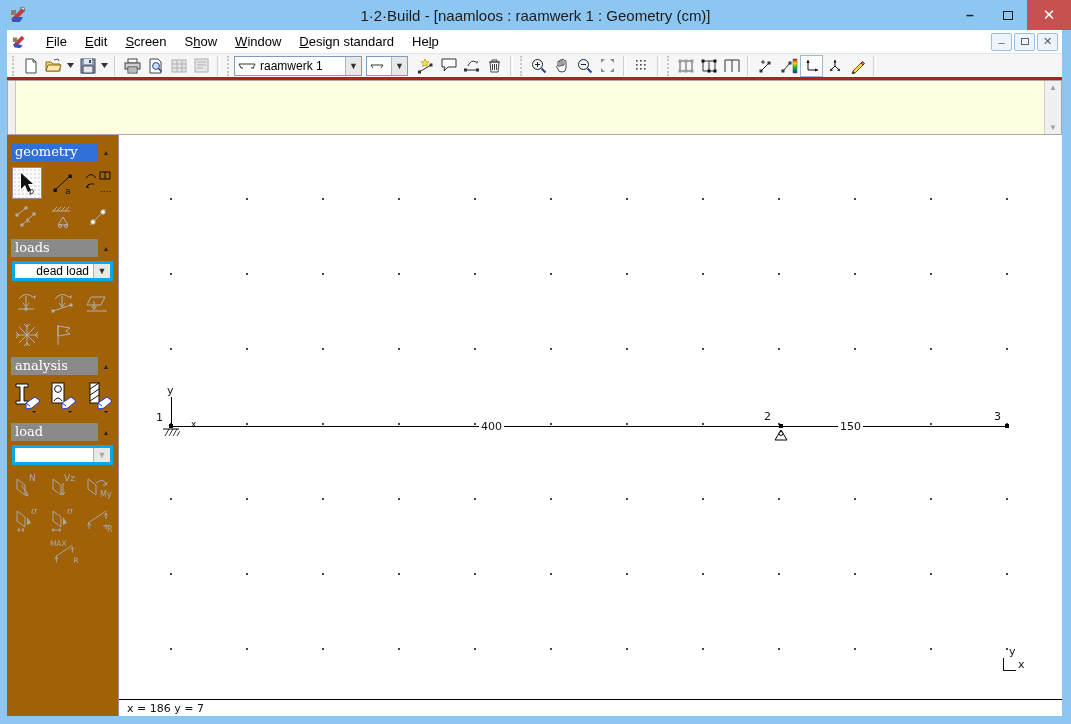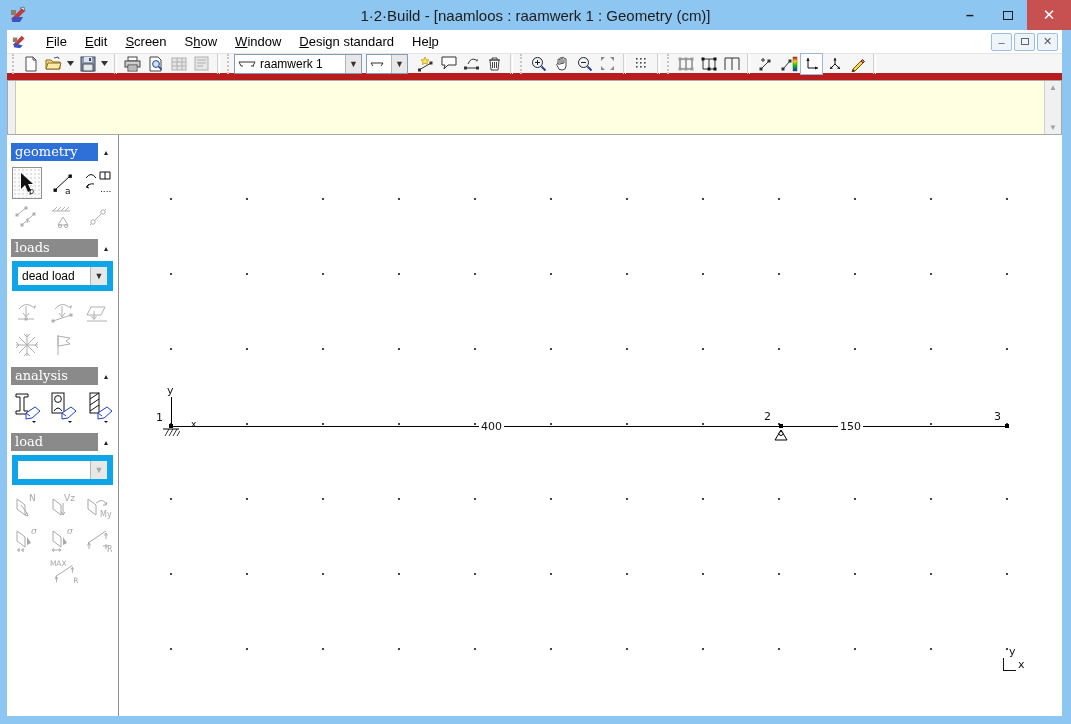--- a/index.html
+++ b/index.html
@@ -26,55 +26,55 @@
   .menu-logo { width:18px; height:16px; margin:0 8px 0 4px; }
   .menu-item { padding:2px 9px; color:#000; }
   .menu-item .u { text-decoration:underline; }
   .mdi-controls { margin-left:auto; display:flex; gap:2px; margin-right:4px; }
   .mdi-btn { width:21px; height:18px; background:#eef4fb; border:1px solid #9abfdf; border-radius:2px;
              display:flex; align-items:center; justify-content:center; font-size:11px; color:#555; }
   .mdi-restore { width:8px; height:7px; border:1px solid #666; position:relative; background:#eef4fb; }
   .mdi-restore:before { content:""; position:absolute; left:2px; top:-3px; width:8px; height:7px; border:1px solid #666; z-index:-1; }
 
   
-  .toolbar { height:26px; background:#f6f6f6; border-bottom:7px solid #b91c1c; display:flex; align-items:center; padding-left:2px; }
+  .toolbar { height:26px; background:#f6f6f6; border-bottom:3px solid #b91c1c; display:flex; align-items:center; padding-left:2px; }
   .tb-sep { width:3px; height:20px; border-left:1px solid #d0d0d0; border-right:1px solid #fff; margin:0 4px; }
   .grip { width:4px; height:20px; border-left:2px dotted #c6c6c6; margin:0 3px; }
   .tb { width:23px; height:22px; border:none; background:transparent; display:flex; align-items:center; justify-content:center; padding:0; }
   .tb.pressed { background:#fdfdfd; border:1px solid #9ab8d8; }
   .tb svg { display:block; }
   .combo { height:20px; background:#fff; border:1px solid #7f9db9; display:flex; align-items:center; font-size:12px; }
   .combo .val { padding:0 4px; white-space:nowrap; }
   .combo .drop { width:16px; height:100%; background:#e8e8e8; border-left:1px solid #b5b5b5; display:flex; align-items:center; justify-content:center; font-size:9px; color:#333; }
   .frame-combo { width:128px; }
   .mini-combo { width:42px; margin-left:4px; }
 
   
   .msgbar { height:55px; display:flex; border:1px solid #a9a9a9; margin:0; background:#f0f0f0; }
   .msg-gutter { width:8px; background:#f0f0f0; border-right:1px solid #c8c8c8; }
   .msg-area { flex:1; background:#ffffe1; }
   .msg-scroll { width:17px; background:#f0f0f0; border-left:1px solid #d0d0d0; display:flex; flex-direction:column; justify-content:space-between; align-items:center; padding:2px 0; }
   .scroll-arrow { font-size:8px; color:#a0a0a0; }
 
   
   .content { flex:1; display:flex; min-height:0; }
-  .sidebar { width:112px; background:#ffffff; border-right:1px solid #909090; padding:6px 3px 0 3px; overflow:hidden; }
+  .sidebar { width:112px; background:#a16207; border-right:1px solid #909090; padding:6px 3px 0 3px; overflow:hidden; }
 
   .panel-header { display:flex; align-items:center; margin:2px 1px 4px 1px; }
   .ph-label { flex:1; height:18px; color:#fff; font-family:"DejaVu Serif", serif; font-size:13px; padding:0 4px; line-height:18px; }
   .ph-label.active { background:#2e6fd8; }
   .ph-label.idle { background:#8a8a8a; }
   .ph-collapse { width:16px; text-align:center; font-size:8px; color:#222; }
 
   .icon-row { display:flex; align-items:center; gap:6px; padding:2px 2px; }
   .sb-btn { width:32px; height:32px; display:flex; align-items:center; justify-content:center; background:transparent; border:none; padding:0; }
   .sb-btn.small { width:30px; height:28px; }
   .sb-btn.pressed { border:1px solid #8f8f8f; background:#fbfbfb;
         background-image:radial-gradient(#e3e3e3 1px, transparent 1px); background-size:4px 4px; }
-  .sb-combo { height:30px; margin:2px 2px 6px 2px; background:#fff; border:6px solid #0ea5e9; display:flex; align-items:center; font-size:12px; }
+  .sb-combo { height:20px; margin:2px 2px 6px 2px; background:#fff; border:3px solid #0ea5e9; display:flex; align-items:center; font-size:12px;text-align:right; }
   .sb-combo .val { flex:1; padding:0 4px; }
   .sb-combo .drop { width:17px; height:100%; background:#e8e8e8; border-left:1px solid #b5b5b5; display:flex; align-items:center; justify-content:center; font-size:9px; color:#333; }
   .sb-combo.disabled .drop { color:#aaa; }
 
   
   .canvas-col { flex:1; display:flex; flex-direction:column; min-width:0; }
   .draw { flex:1; position:relative; background:#fff;
           background-image:radial-gradient(circle at 1px 1px, #454545 0.8px, transparent 1.4px);
           background-size:76px 75px; background-position:51px 63px; }
   .abs { position:absolute; }
@@ -616,15 +616,18 @@
 
         <div class="abs corner-axes" style="left:884px; top:510px">
           <div style="margin-left:6px">y</div>
           <div style="display:flex; align-items:flex-end">
             <div class="corner-l"></div>
             <span style="margin-left:2px">x</span>
           </div>
         </div>
       </div>
 
+      <div class="statusbar">
+        <span>x = 186 y = 7</span>
+      </div>
     </div>
   </div>
 </div>
 
 </body></html>

